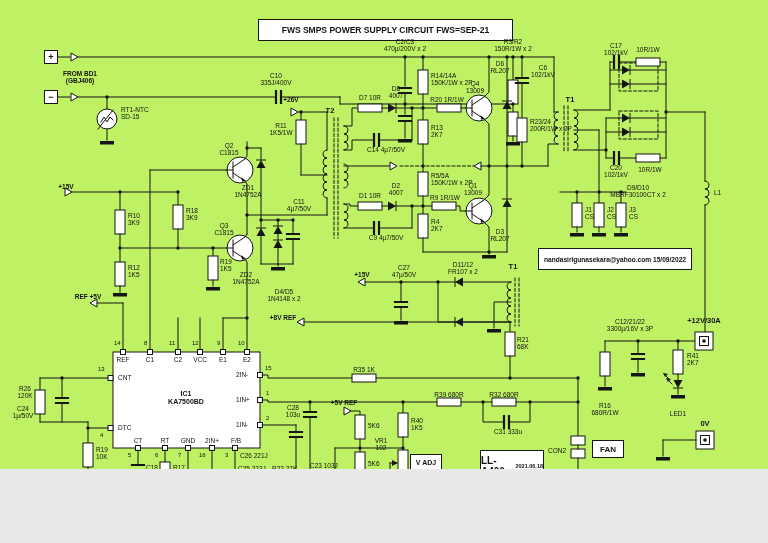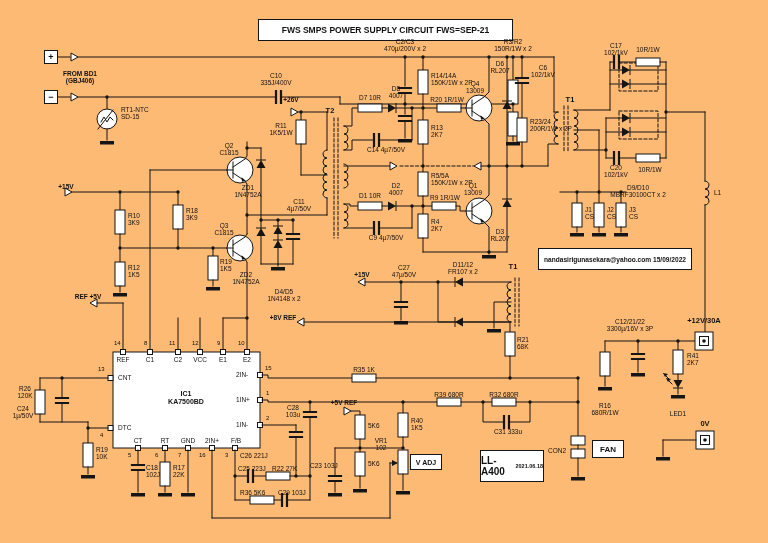--- a/index.html
+++ b/index.html
@@ -1,16 +1,16 @@
 <!DOCTYPE html>
 <html><head>
 <meta charset="utf-8">
 <style>
   html,body{margin:0;padding:0;background:#e9e9e9;}
-  .stage{position:relative;width:768px;height:543px;background:#fdba74;overflow:hidden;
+  .stage{position:relative;width:768px;height:469px;background:#bef264;overflow:hidden;
          font-family:"Liberation Sans",sans-serif;color:#111;}
   svg{position:absolute;left:0;top:0;}
   .w{stroke:#151515;stroke-width:1;fill:none;stroke-linecap:square;}
   .cmp{fill:#fff;stroke:#151515;stroke-width:1;}
   .blk{fill:#151515;stroke:none;}
   .dsh{stroke-dasharray:3 2.2;}
   .p2{stroke-width:2.2;}
   .lb{position:absolute;transform:translateX(-50%);text-align:center;font-size:6.5px;
       line-height:1.15;white-space:pre-line;}
   .ll{position:absolute;font-size:6.5px;line-height:1.15;white-space:pre-line;}

